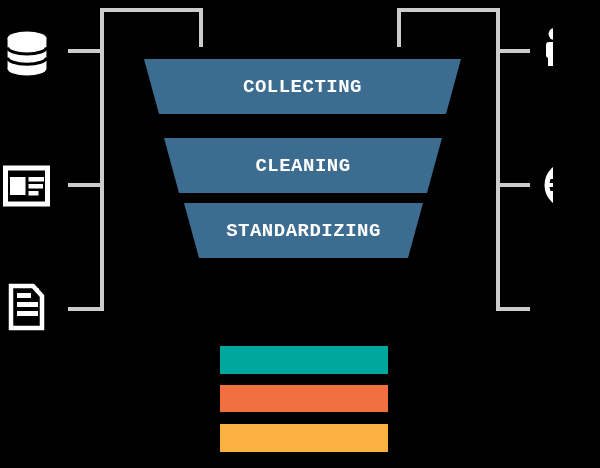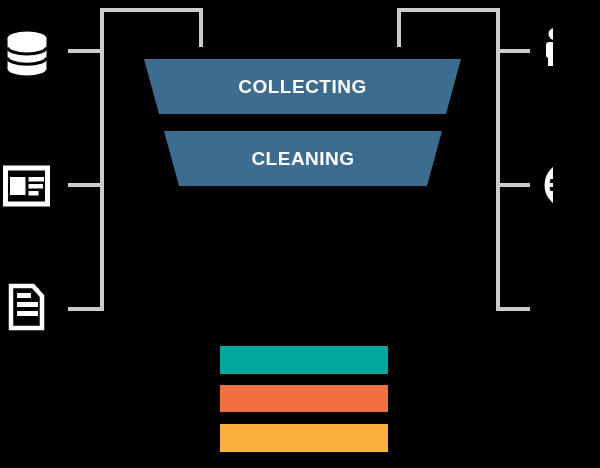--- a/index.html
+++ b/index.html
@@ -1,18 +1,18 @@
 <!DOCTYPE html>
 <html><head>
 <meta charset="utf-8">
 <style>
   html,body{margin:0;padding:0;background:#000;}
   .canvas{
     position:relative;width:553px;height:468px;background:var(--bg,#000);
-    font-family:Liberation Sans, sans-serif;overflow:hidden;
+    font-family:Liberation Mono, monospace;overflow:hidden;
   }
   
   .line{position:absolute;background:var(--line,#ccc);}
   .lv-left  {left:100px;top:8px;width:4px;height:303px;}
   .lh-left-top{left:100px;top:8px;width:103px;height:4px;}
   .lstub-left-down{left:199px;top:8px;width:4px;height:39px;}
   .lstub-l1{left:68px;top:49px;width:32px;height:4px;}
   .lstub-l2{left:68px;top:183px;width:32px;height:4px;}
   .lstub-l3{left:68px;top:307px;width:36px;height:4px;}
   .lv-right {left:496px;top:8px;width:4px;height:303px;}
@@ -22,21 +22,21 @@
   .lstub-r2{left:500px;top:183px;width:30px;height:4px;}
   .lstub-r3{left:500px;top:307px;width:30px;height:4px;}
   
   .stage{
     position:absolute;height:55px;
     clip-path:polygon(0 0,100% 0,calc(100% - 15px) 100%,15px 100%);
     color:var(--text,#fff);font-weight:bold;font-size:19px;letter-spacing:.5px;
     display:flex;align-items:center;justify-content:center;
   }
   .stage-1{left:144px;top:59px;width:317px;}
-  .stage-2{left:164px;top:131px;width:278px;}
+  .stage-2{left:164px;top:138px;width:278px;}
   .stage-3{left:184px;top:203px;width:239px;}
   .stage-4{left:203px;top:275px;width:200px;}
   
   .bar{position:absolute;left:220px;width:168px;height:28px;}
   .bar-1{top:346px;}
   .bar-2{top:385px;height:27px;}
   .bar-3{top:424px;}
   
   .icon{position:absolute;color:var(--icon,#fff);}
   .icon svg{display:block;width:100%;height:100%;}
@@ -64,20 +64,23 @@
   <div class="line lstub-right-down"></div>
   <div class="line lstub-r1"></div>
   <div class="line lstub-r2"></div>
   <div class="line lstub-r3"></div>
 
   <div class="stage stage-1" style="background-color: rgb(60, 108, 143);">
     <span>COLLECTING</span>
   </div>
   <div class="stage stage-2" style="background-color: rgb(60, 108, 143);">
     <span>CLEANING</span>
+  </div>
+  <div class="stage stage-3" style="background-color: rgb(60, 108, 143);">
+    <span>STANDARDIZING</span>
   </div>
 
   <div class="bar bar-1" style="background-color: rgb(0, 167, 156);"></div>
   <div class="bar bar-2" style="background-color: rgb(242, 112, 63);"></div>
   <div class="bar bar-3" style="background-color: rgb(251, 176, 64);"></div>
 
   <div class="icon ic-database">
     <svg viewBox="0 0 40 44" xmlns="http://www.w3.org/2000/svg">
       <ellipse cx="20" cy="7" rx="19" ry="6.5" fill="currentColor"></ellipse>
       <rect x="1" y="7" width="38" height="30" fill="currentColor"></rect>

